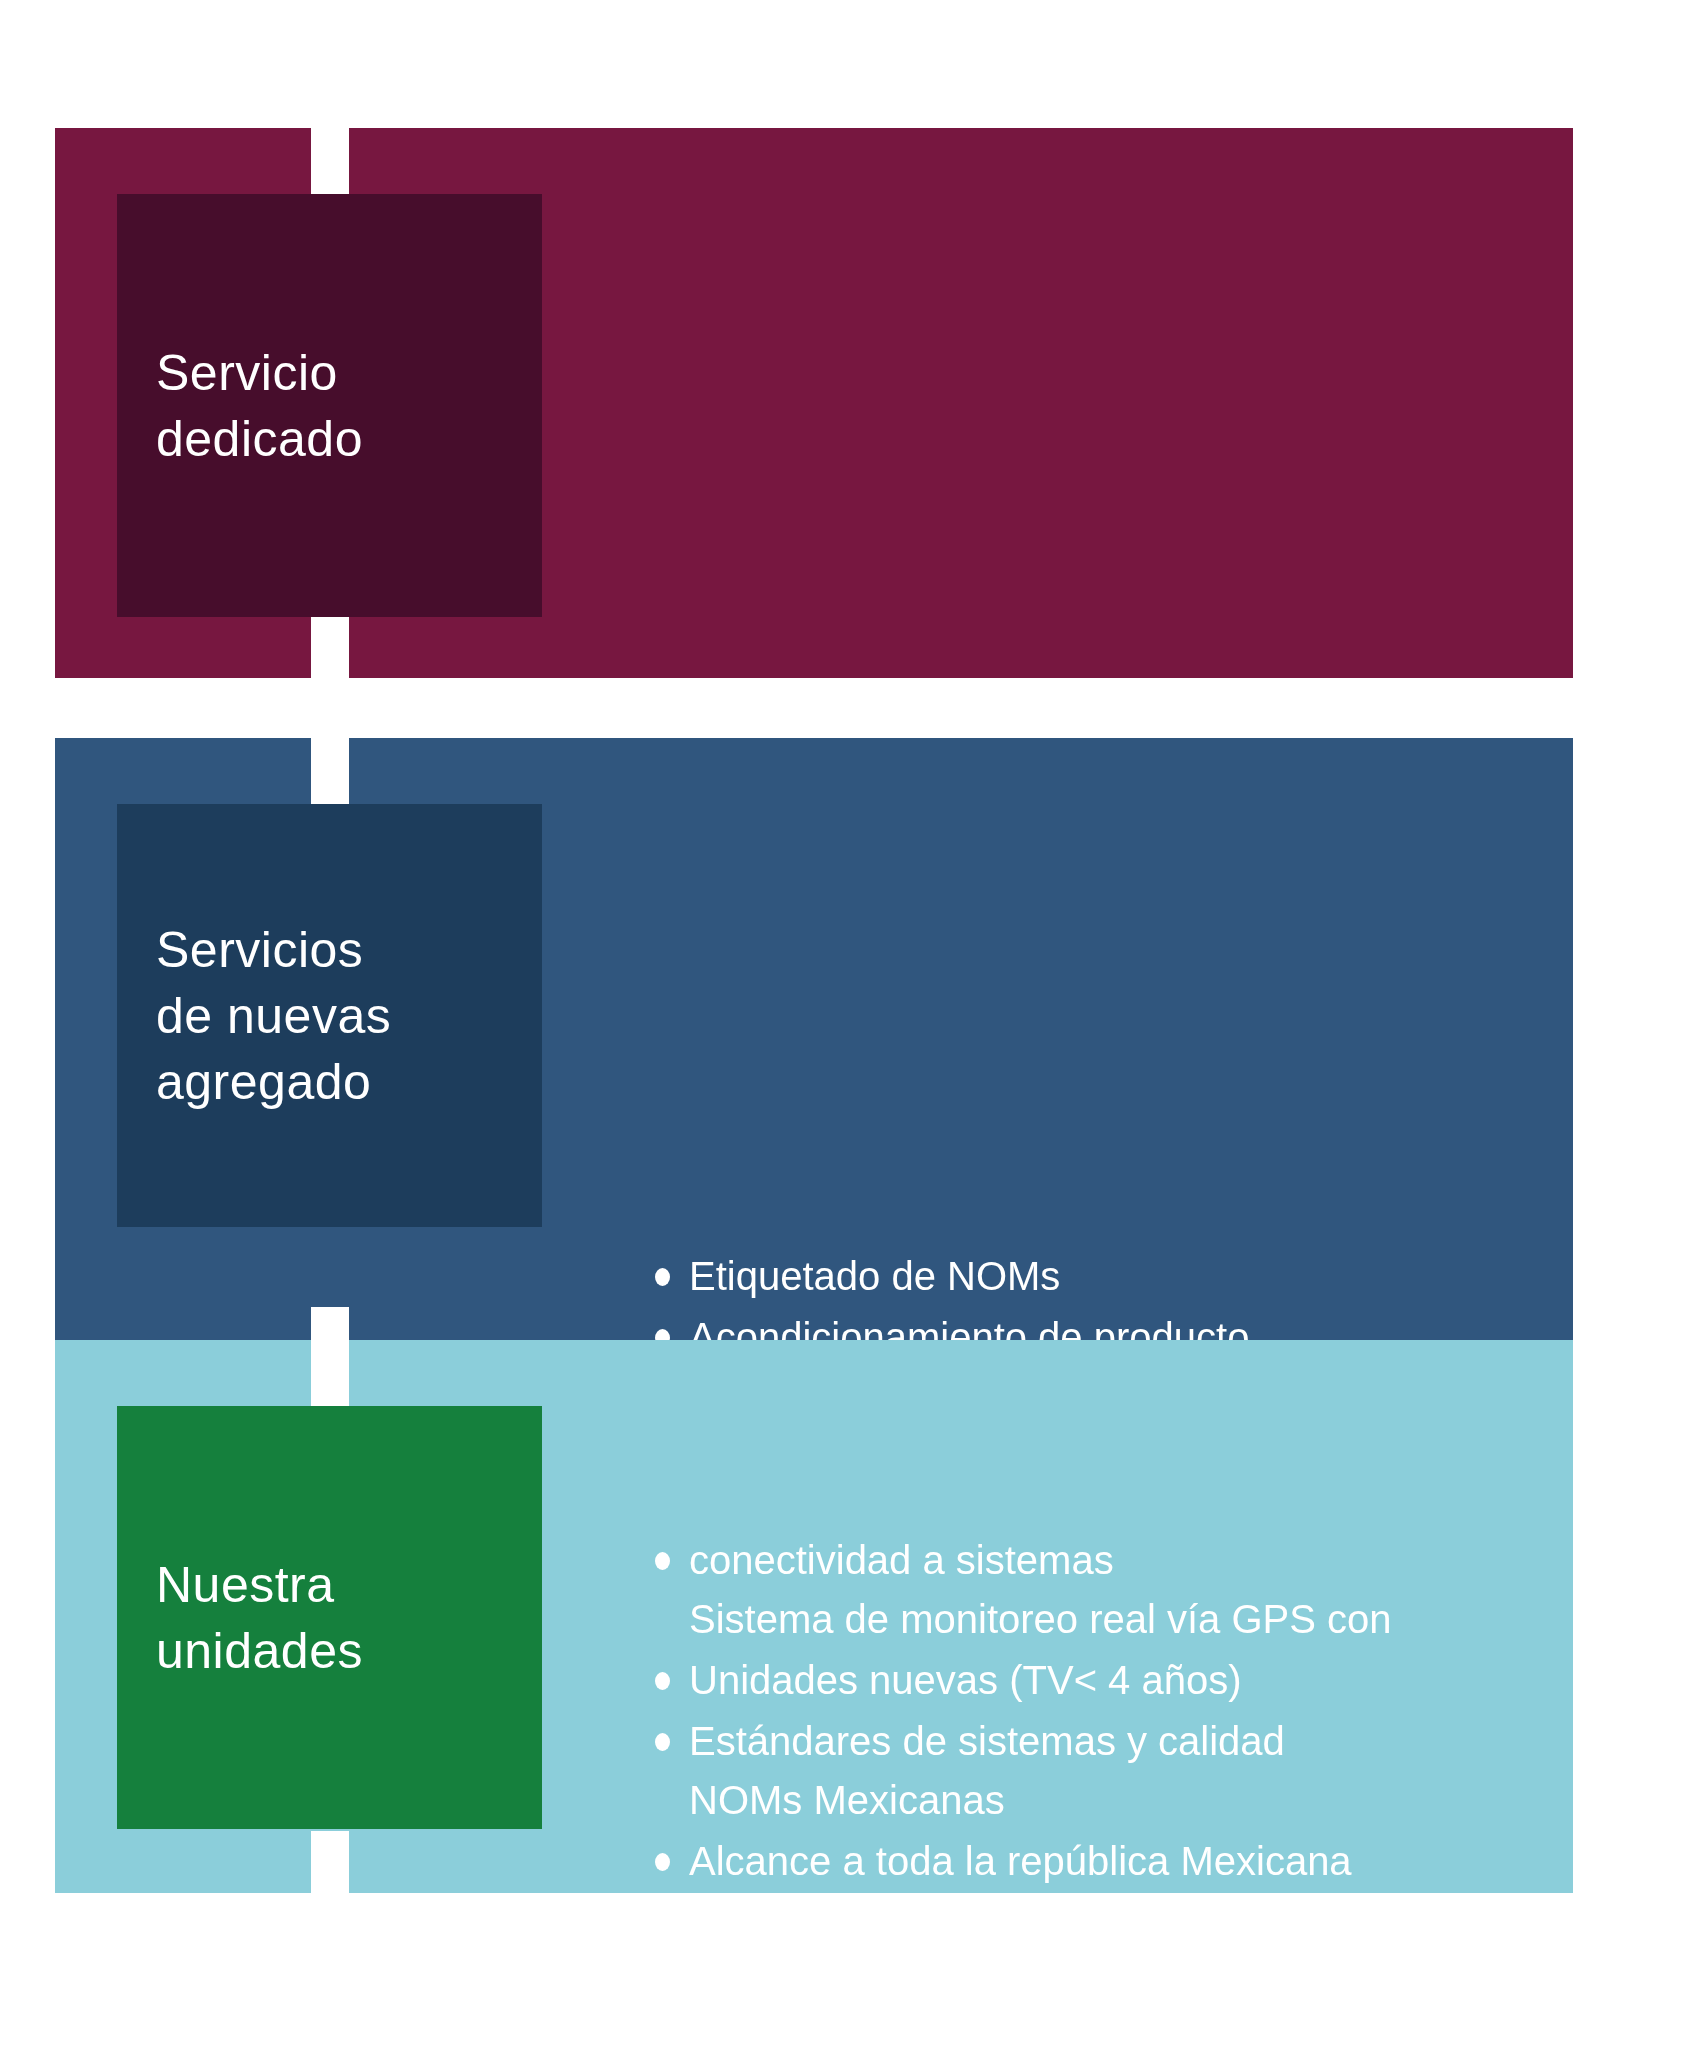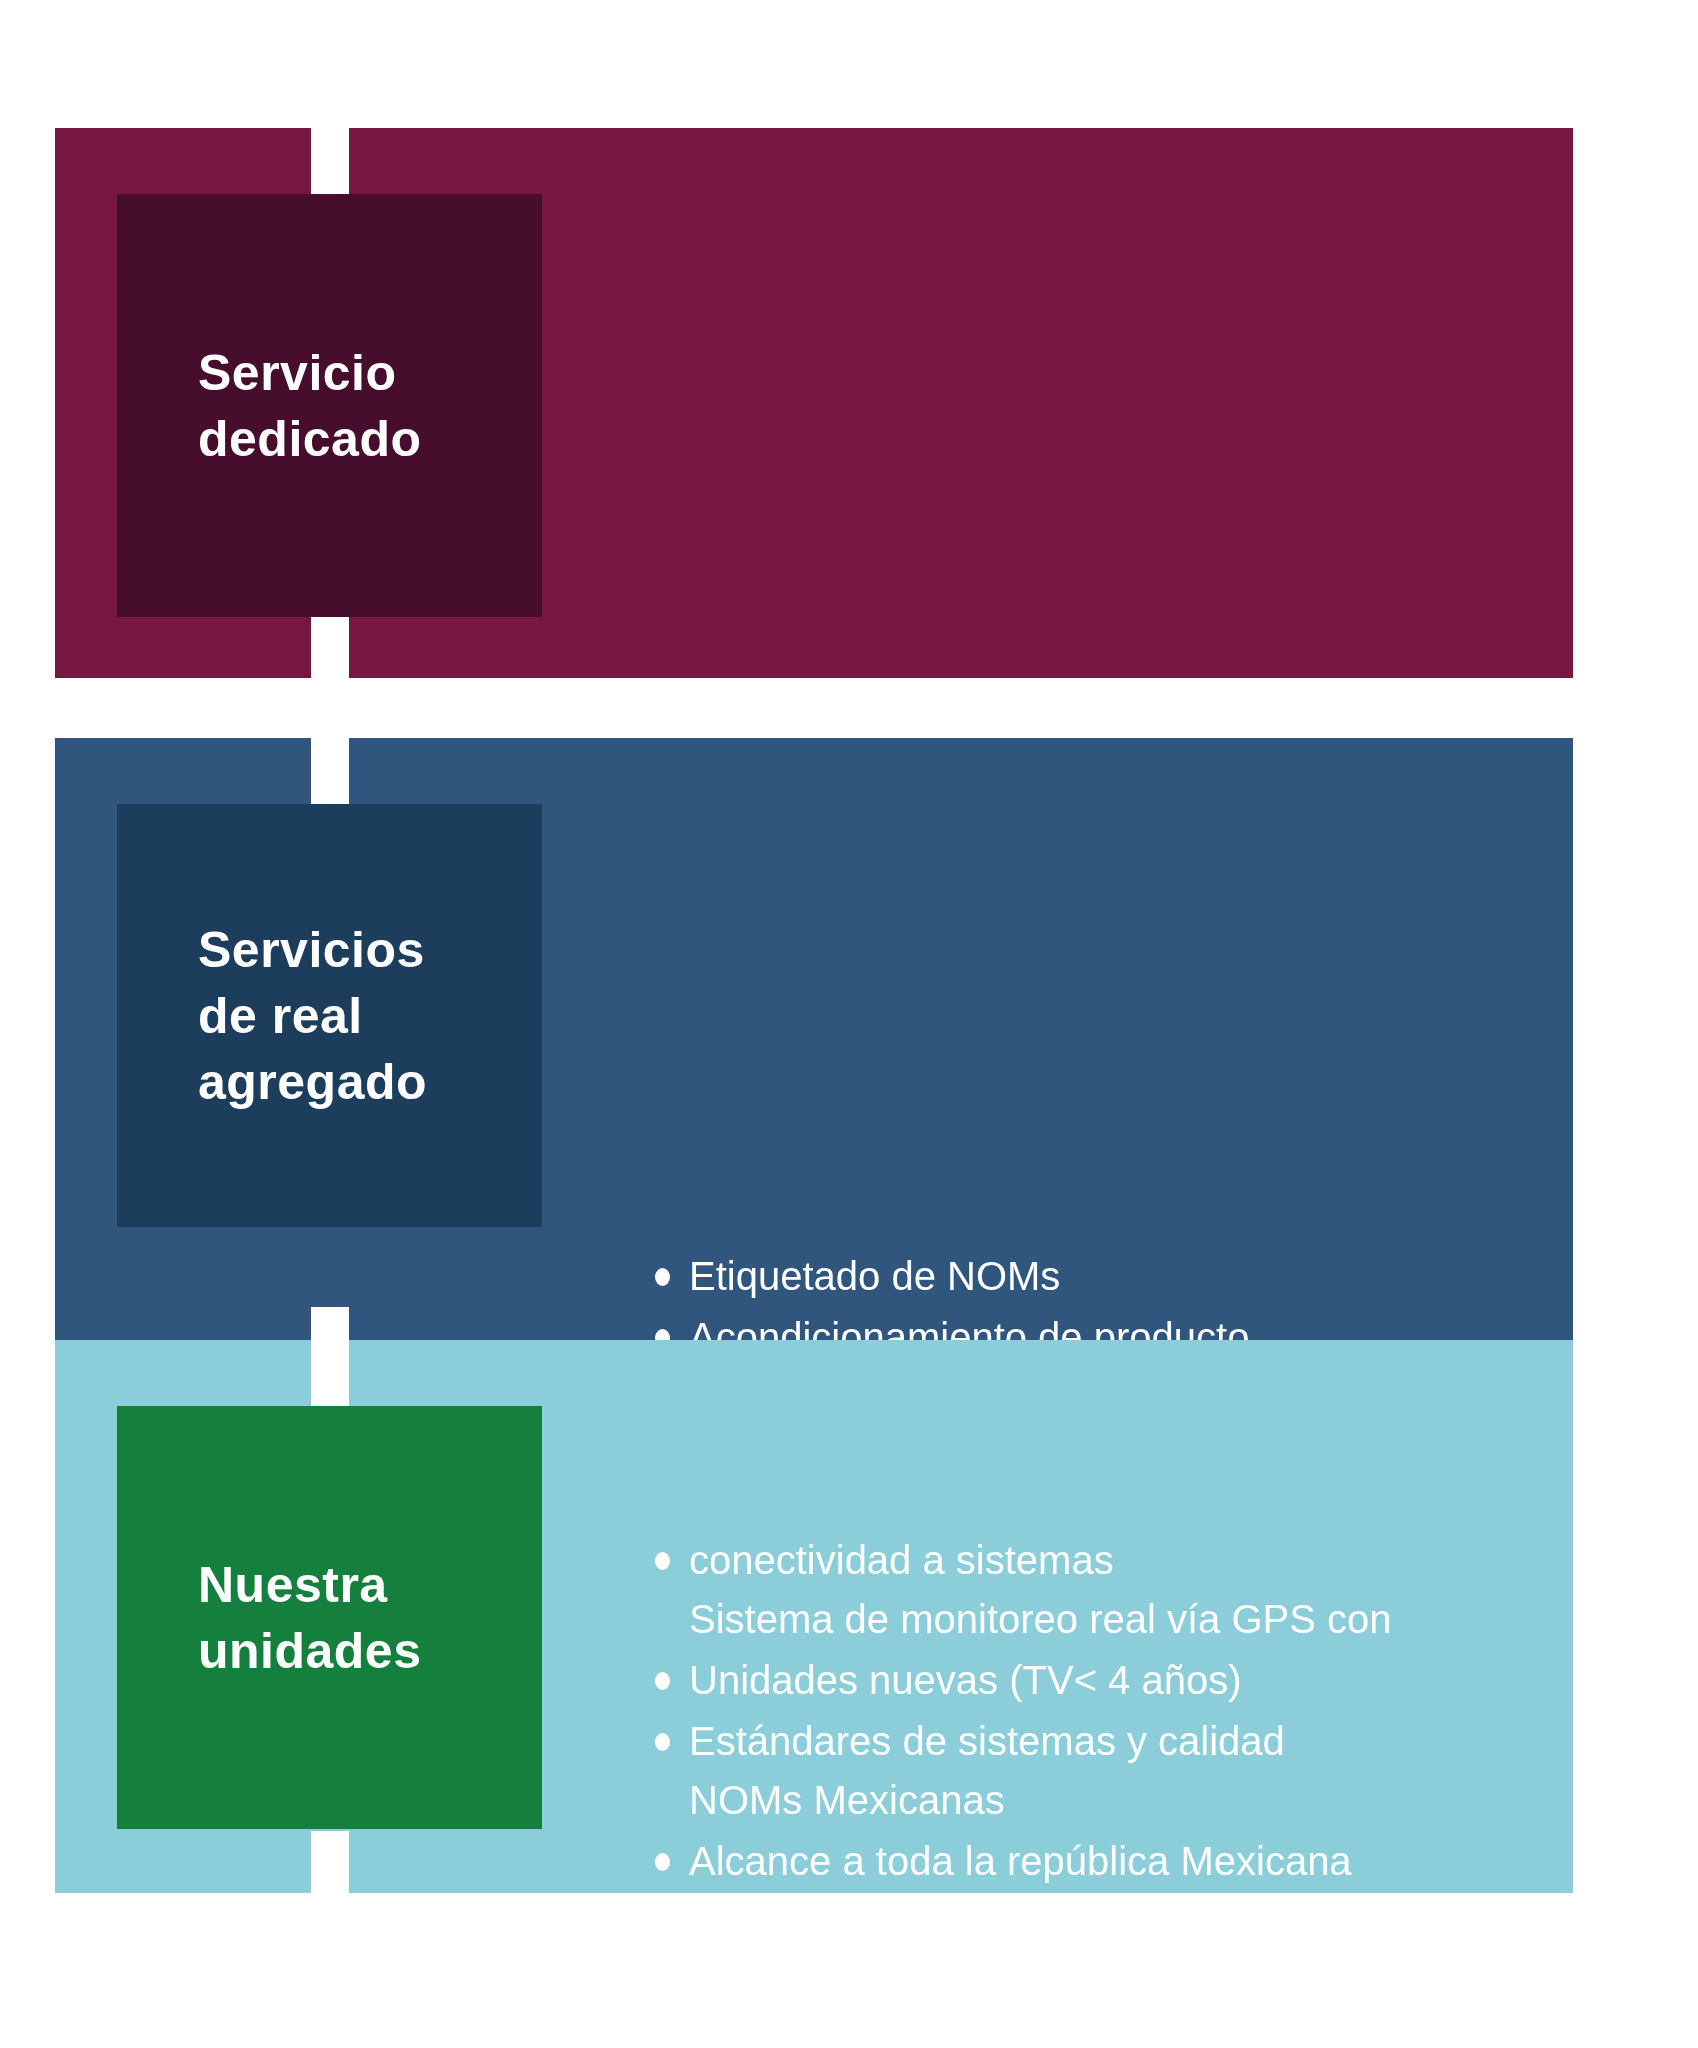--- a/index.html
+++ b/index.html
@@ -38,24 +38,24 @@
     position: absolute;
     left: 62px;
     top: 66px;
     width: 425px;
     height: 423px;
     display: flex;
     align-items: center;
   }
   .title {
     margin: 0;
-    padding-left: 81px;
+    padding-left: 39px;
     font-size: 50px;
     line-height: 66px;
-    font-weight: 700;
+    font-weight: 400;
     color: #ffffff;
     letter-spacing: 0.5px;
   }
   .title .line { display: block; }
 
   .content {
     position: absolute;
     left: 600px;
     top: 0;
     bottom: 0;
@@ -104,21 +104,21 @@
       </h2>
     </div>
   </section>
 
   <section class="banner banner-2" style="background: rgb(48, 86, 126);">
     <div class="notch notch-top"></div>
     <div class="notch notch-bottom"></div>
     <div class="tile" style="background: rgb(29, 61, 92);">
       <h2 class="title">
         <span class="line">Servicios</span>
-        <span class="line">de real</span>
+        <span class="line">de nuevas</span>
         <span class="line">agregado</span>
       </h2>
     </div>
     <div class="content">
       <ul class="bullets">
         <li class="bullet-item">
           <span class="dot"></span>
           <span class="bline">Etiquetado de NOMs</span>
         </li>
         <li class="bullet-item">

